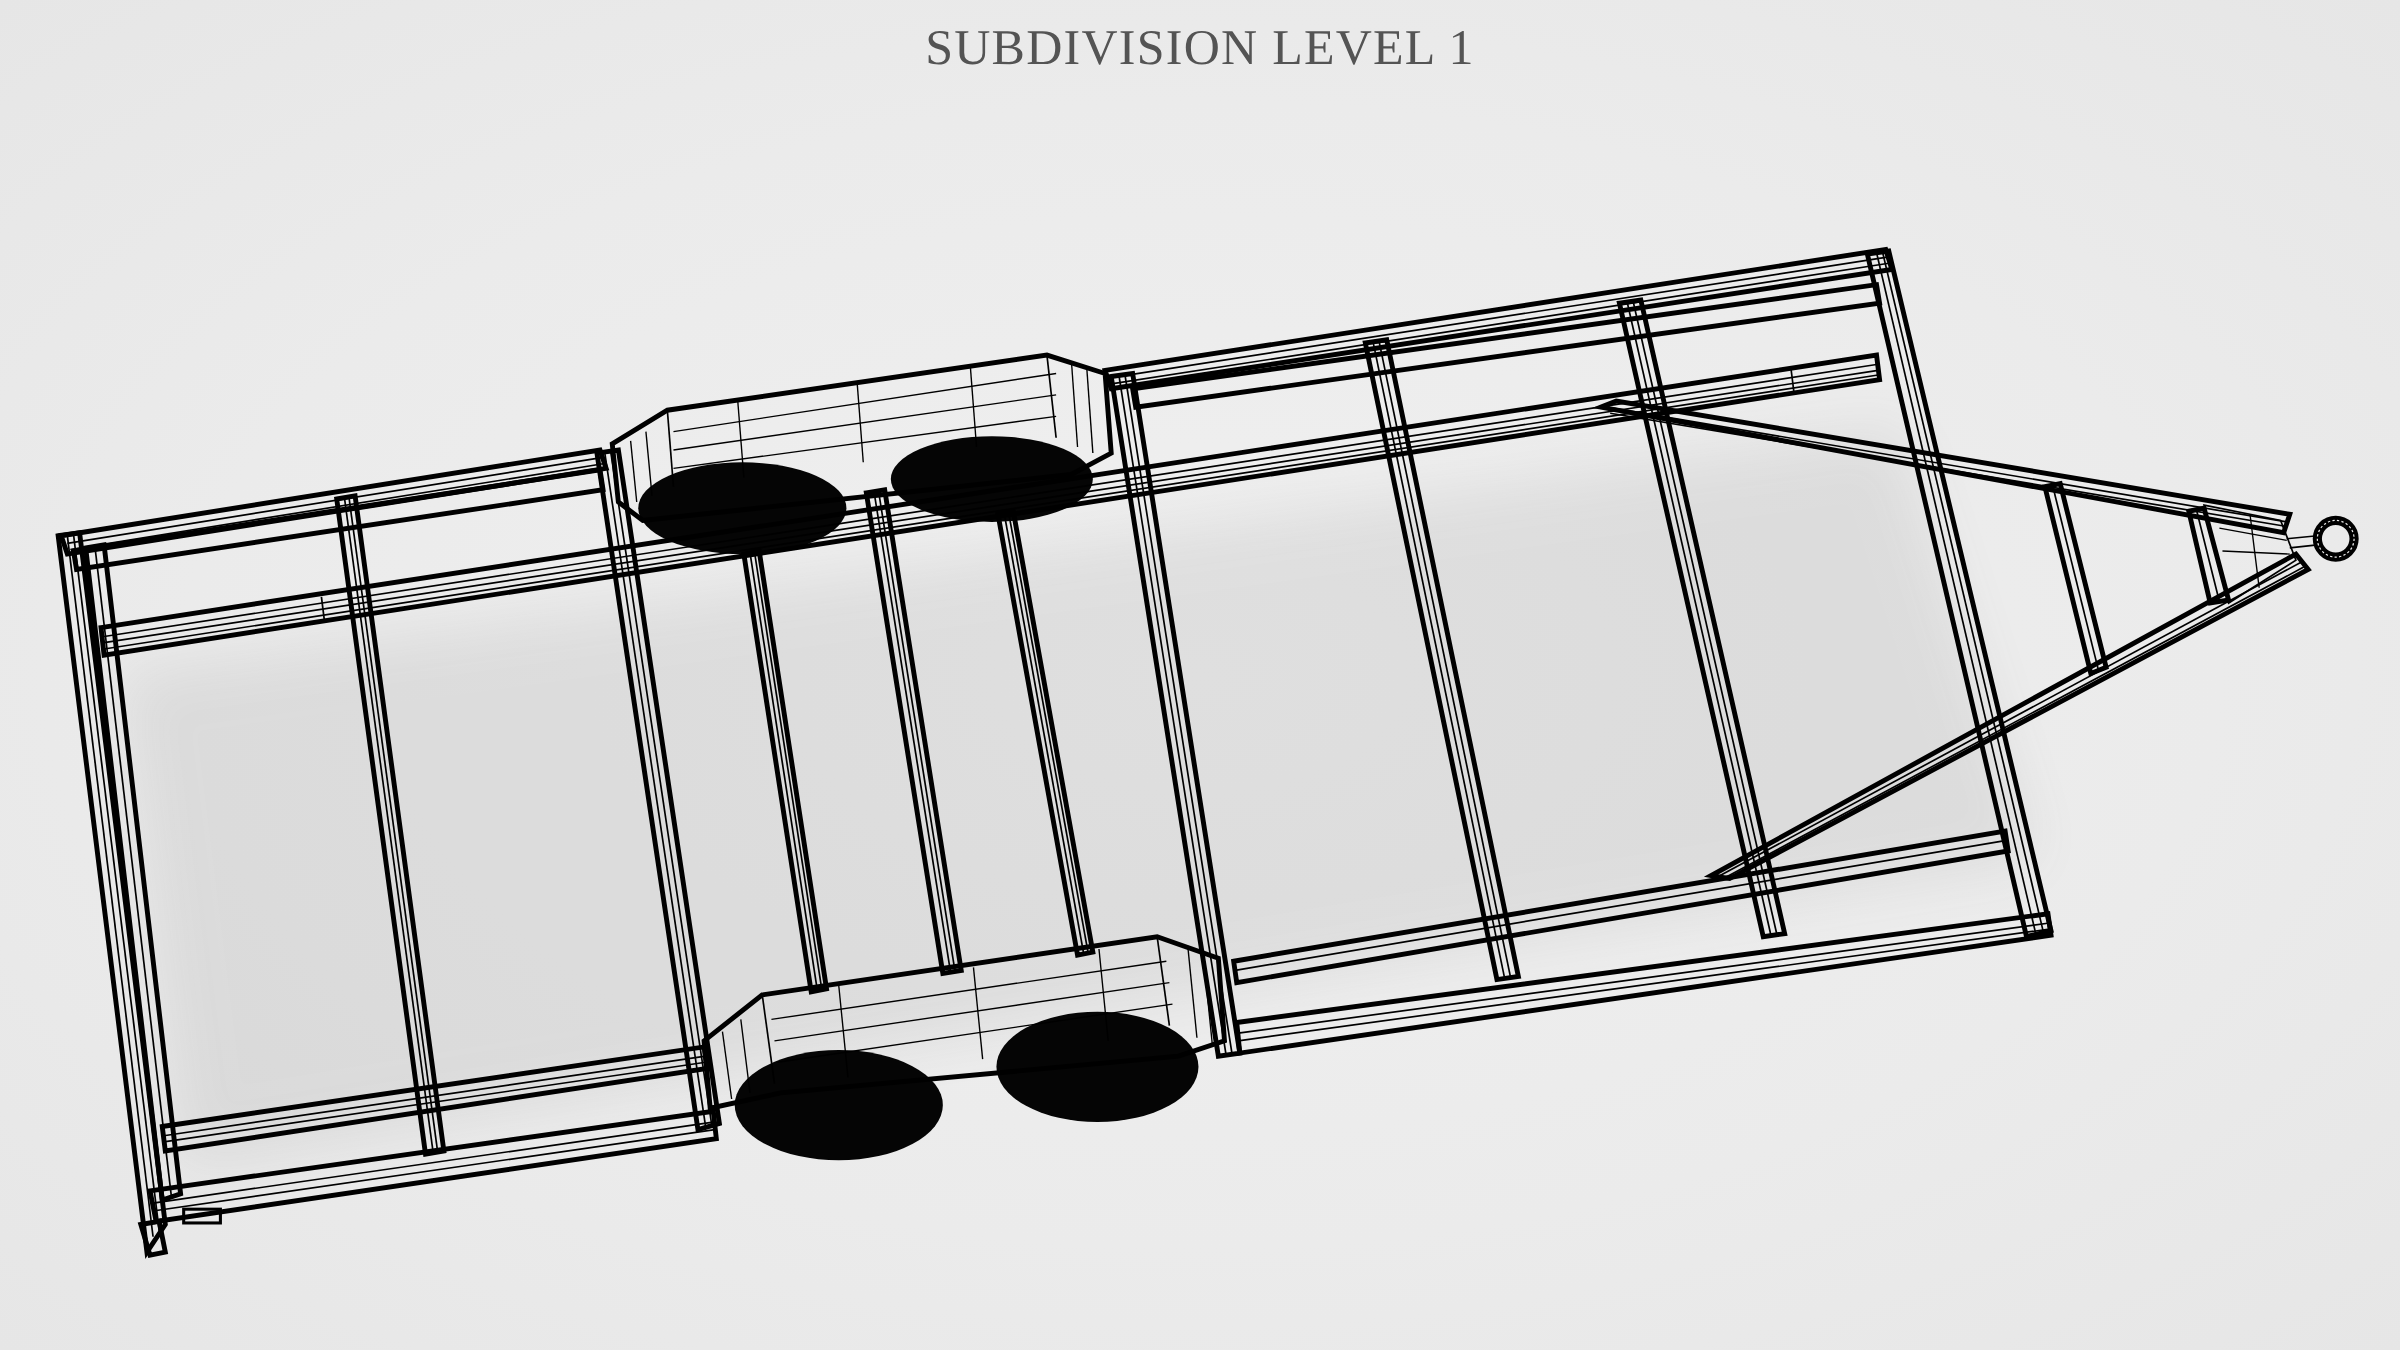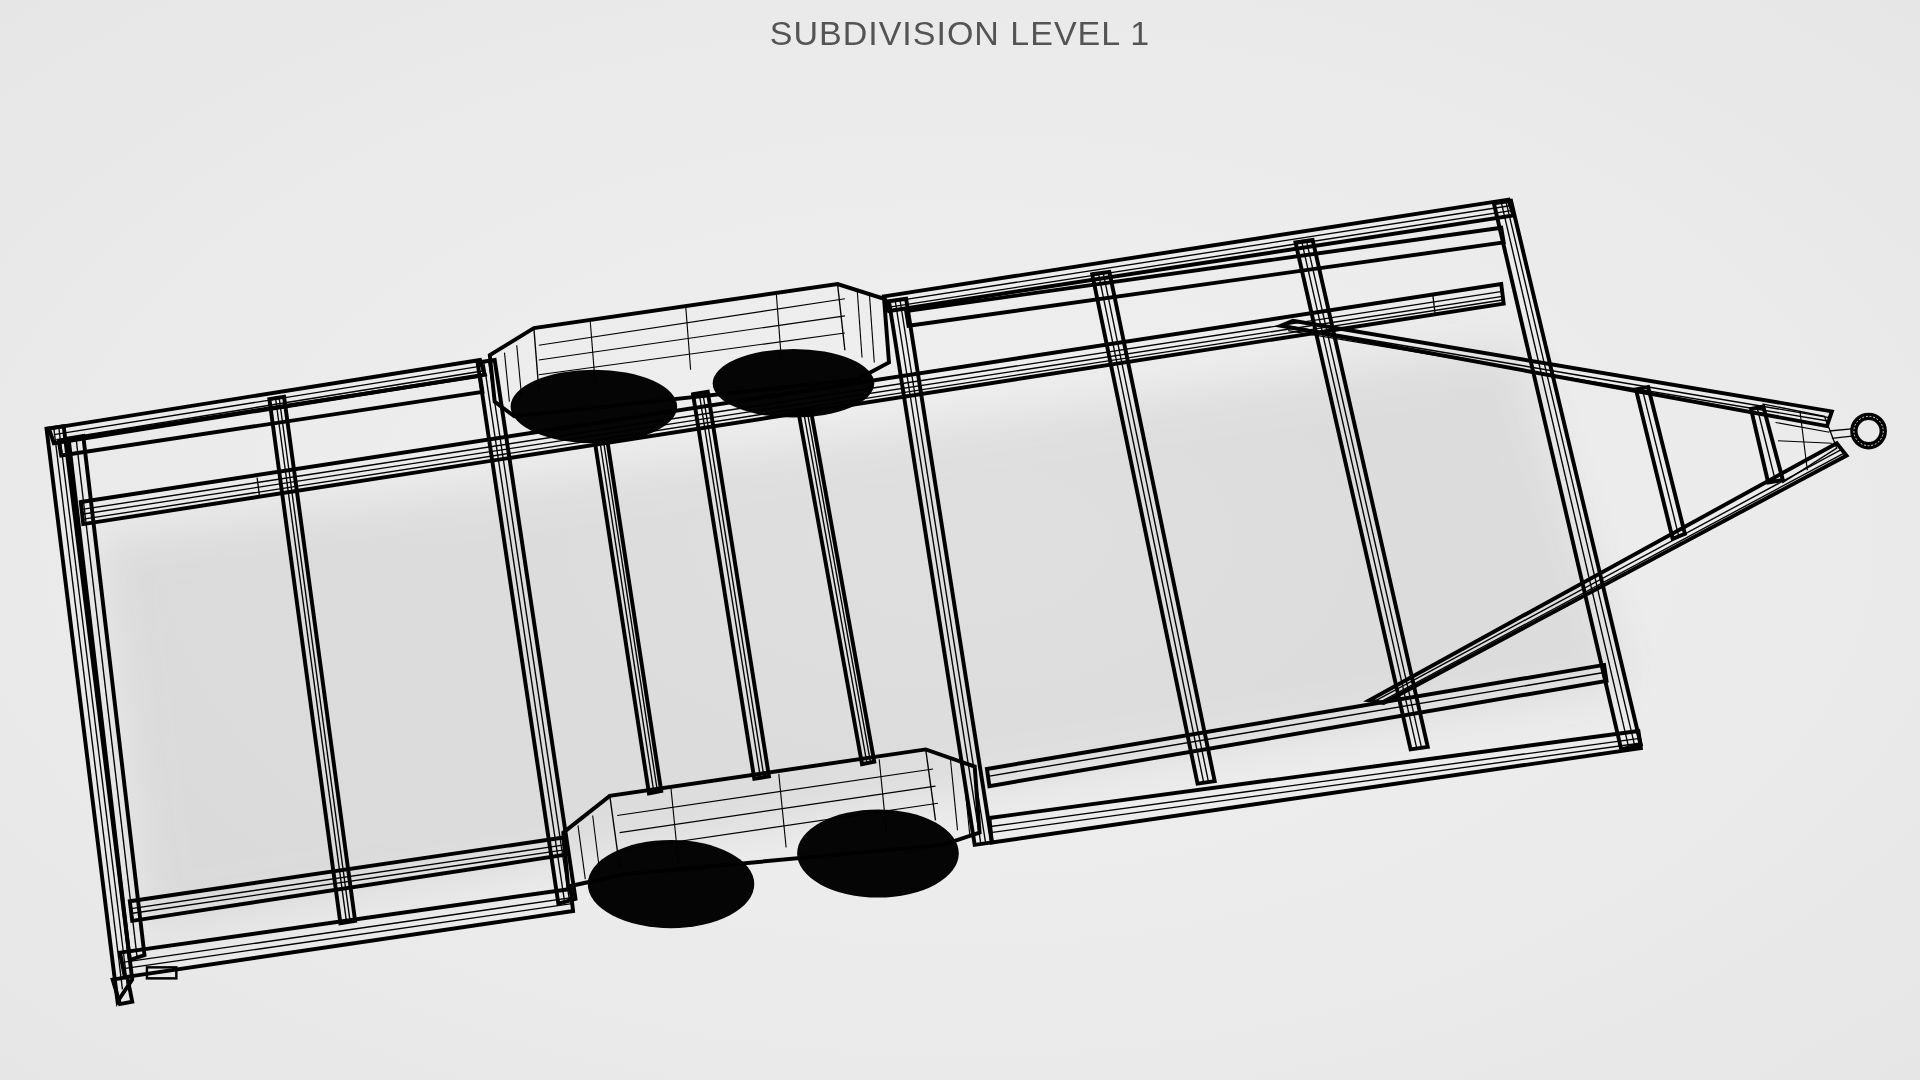--- a/index.html
+++ b/index.html
@@ -5,23 +5,23 @@
   html, body { margin:0; padding:0; }
   body {
     width:1920px; height:1080px; overflow:hidden;
     background: radial-gradient(ellipse at 50% 50%, #f0f0f0 0%, #ebebeb 60%, #e6e6e6 100%);
     position:relative;
     font-family: "DejaVu Sans", sans-serif;
   }
   .title {
     position:absolute; left:0; right:0; top:14px;
     text-align:center;
-    font-family: Liberation Sans, sans-serif;
+    font-family: Liberation Serif, serif;
     font-weight:200;
-    font-size:34px;
+    font-size:40px;
     letter-spacing:1px;
     color:#3a3a3a;
     -webkit-text-stroke:0;
   }
   .title span { font-weight:normal; opacity:0.85; }
   svg.scene { position:absolute; left:0; top:0; width:1920px; height:1080px; }
   .beam { fill:none; stroke:#000; stroke-linejoin:miter; }
   .thick { stroke-width:3.2; }
   .thin { stroke-width:1.1; }
   .grid { stroke-width:0.9; }

